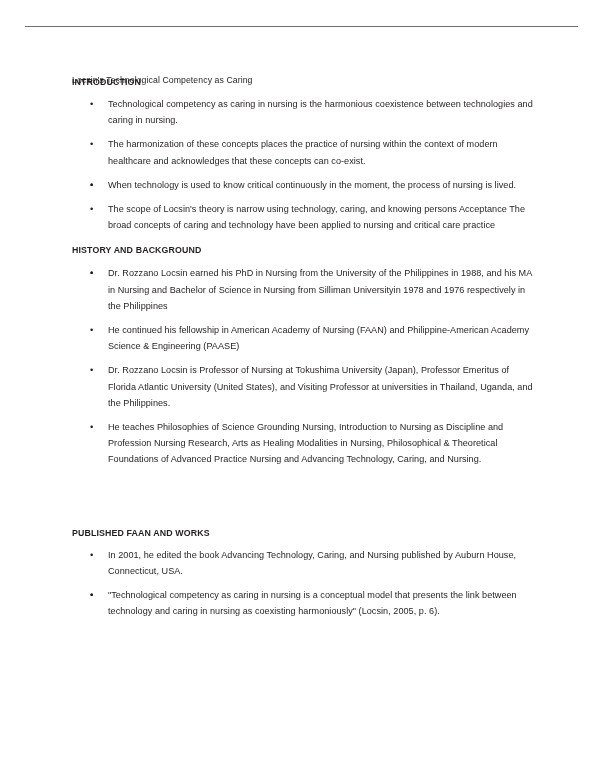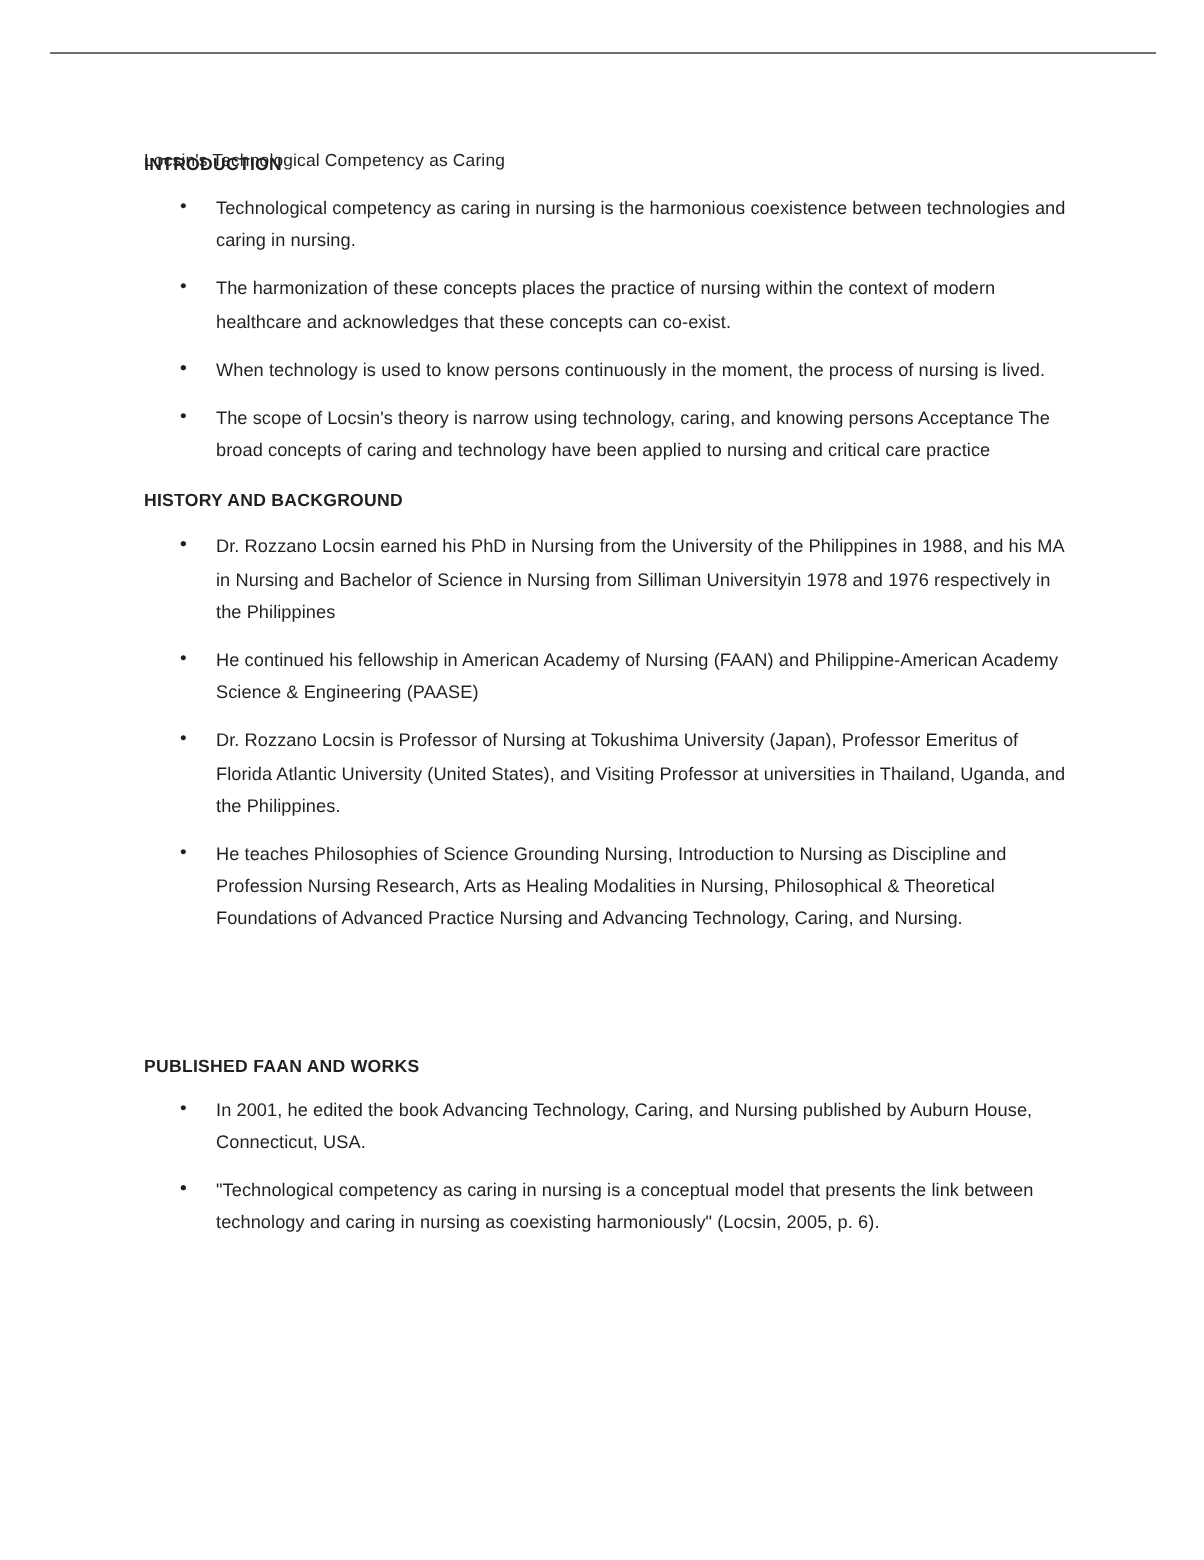--- a/index.html
+++ b/index.html
@@ -127,21 +127,21 @@
         </li>
         <li>
           <span class="bullet-dot">•</span>
           <span>The harmonization of these concepts places the practice of nursing within the context of modern healthcare and acknowledges that these concepts can co-exist.</span>
         </li>
         <li>
           <span class="bullet-dot">•</span>
         </li>
         <li>
           <span class="bullet-dot">•</span>
-          <span>When technology is used to know persons continuously in the moment, the process of nursing is lived.</span>
+          <span>When technology is used to know critical continuously in the moment, the process of nursing is lived.</span>
         </li>
         <li>
           <span class="bullet-dot">•</span>
           <span>The scope of Locsin's theory is narrow using technology, caring, and knowing persons Acceptance The broad concepts of caring and technology have been applied to nursing and critical care practice</span>
         </li>
       </ul>
     </div>
 
     <div class="gap-intro-history"></div>
 

